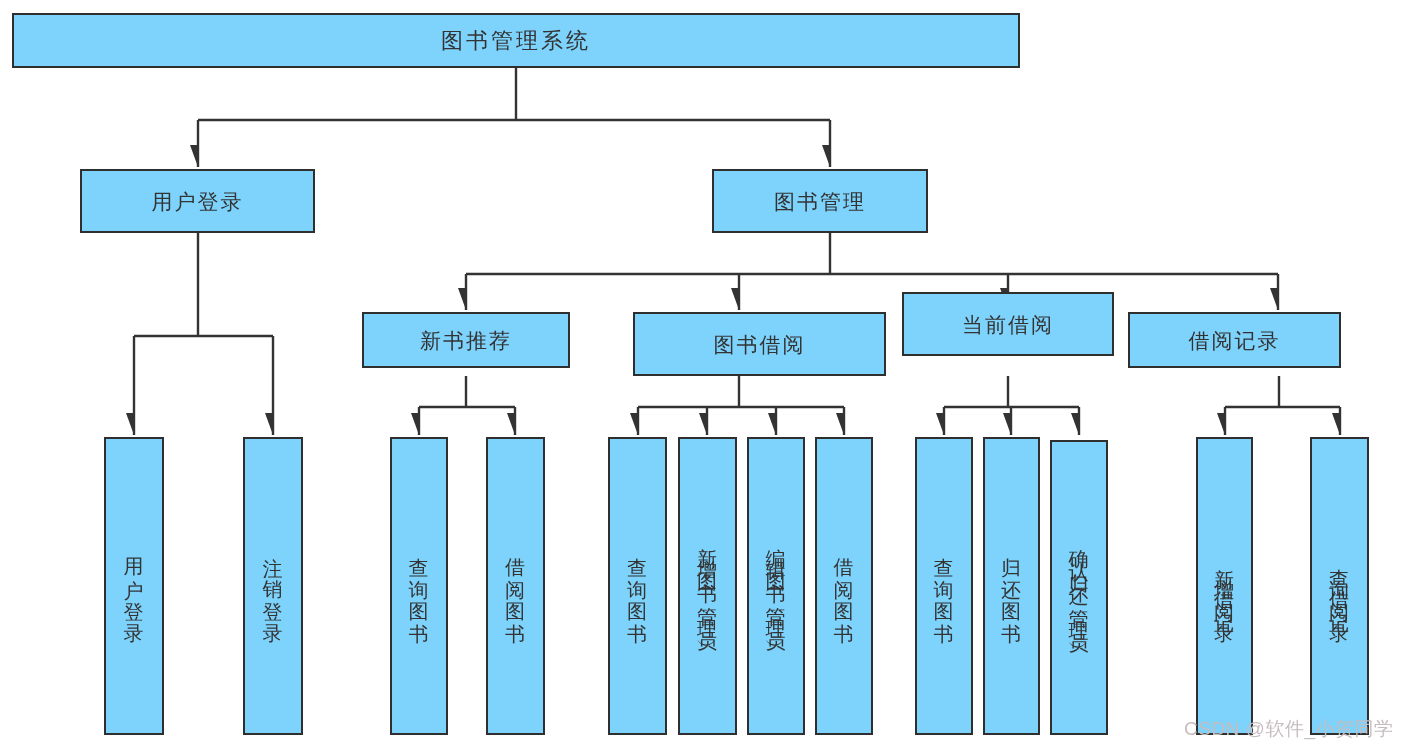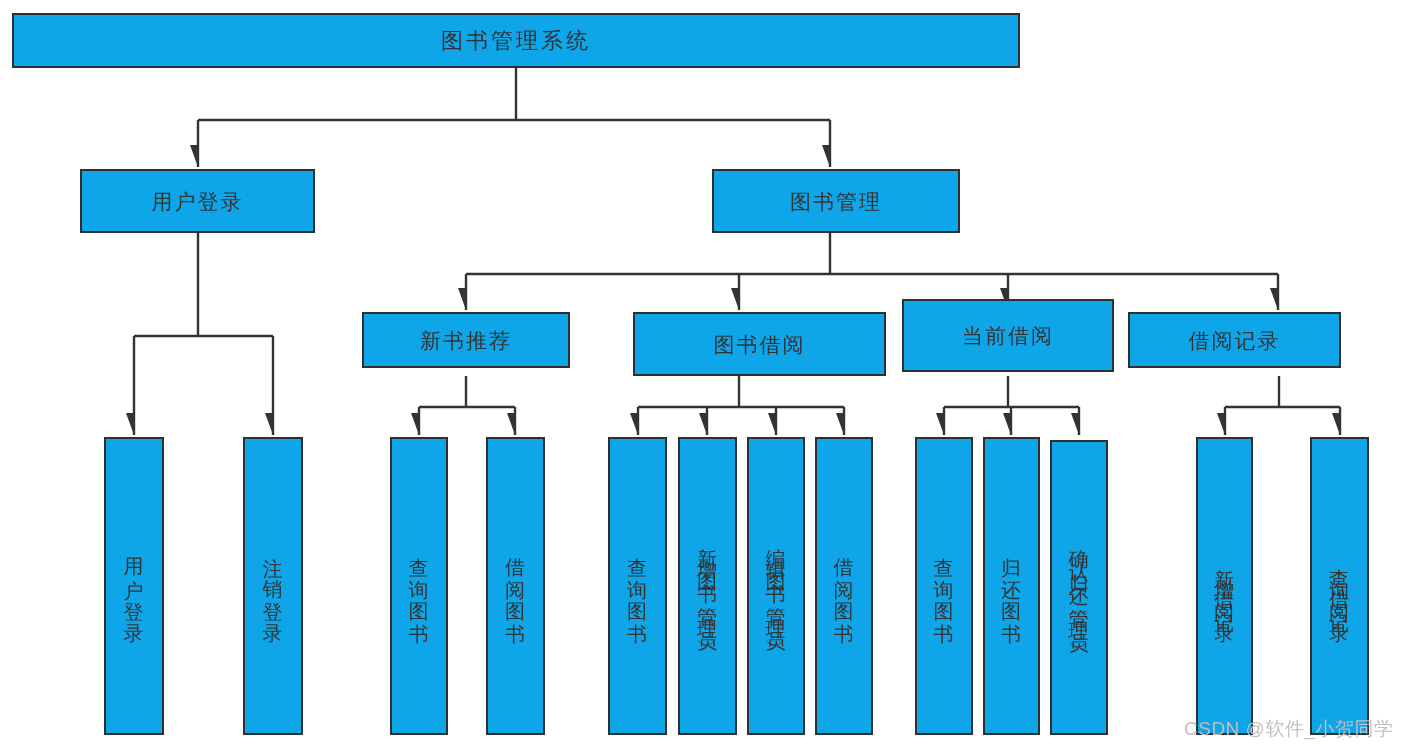--- a/index.html
+++ b/index.html
@@ -10,21 +10,21 @@
     font-family:"Liberation Sans", sans-serif;
     overflow:hidden;
   }
   .wires{position:absolute;left:0;top:0;}
   .wires .ln{fill:none;stroke:#333333;stroke-width:2.4;}
   .wires .aln{stroke:#333333;stroke-width:2.4;}
   .box{
     position:absolute;
     box-sizing:border-box;
     border:2.5px solid #2f2f2f;
-    background:#0ea5e9;
+    background:#7dd3fc;
     display:flex;align-items:center;justify-content:center;
     color:#333333;
   }
   .h-label{
     font-size:21px;letter-spacing:2px;line-height:1;white-space:nowrap;
   }
   .root .h-label{font-size:22px;letter-spacing:3px;}
   .v-label{
     writing-mode:vertical-rl;
     text-orientation:mixed;
@@ -78,31 +78,31 @@
     <line class="aln" x1="1340" y1="407" x2="1340" y2="435" marker-end="url(#arw)"></line>
   </svg>
 
   <div class="box root" style="left:12px;top:13px;width:1008px;height:55px">
     <span class="h-label">图书管理系统</span>
   </div>
 
   <div class="box" style="left:80px;top:169px;width:235px;height:64px">
     <span class="h-label">用户登录</span>
   </div>
-  <div class="box" style="left:712px;top:169px;width:248px;height:64px">
+  <div class="box" style="left:712px;top:169px;width:216px;height:64px">
     <span class="h-label">图书管理</span>
   </div>
 
   <div class="box" style="left:362px;top:312px;width:208px;height:56px">
     <span class="h-label">新书推荐</span>
   </div>
   <div class="box" style="left:633px;top:312px;width:253px;height:64px">
     <span class="h-label">图书借阅</span>
   </div>
-  <div class="box" style="left:902px;top:299px;width:212px;height:73px">
+  <div class="box" style="left:902px;top:292px;width:212px;height:64px">
     <span class="h-label">当前借阅</span>
   </div>
   <div class="box" style="left:1128px;top:312px;width:213px;height:56px">
     <span class="h-label">借阅记录</span>
   </div>
 
   <div class="box" style="left:104px;top:437px;width:60px;height:298px">
     <span class="v-label" style="letter-spacing: 22px;">用户登录</span>
   </div>
   <div class="box" style="left:243px;top:437px;width:60px;height:298px">

